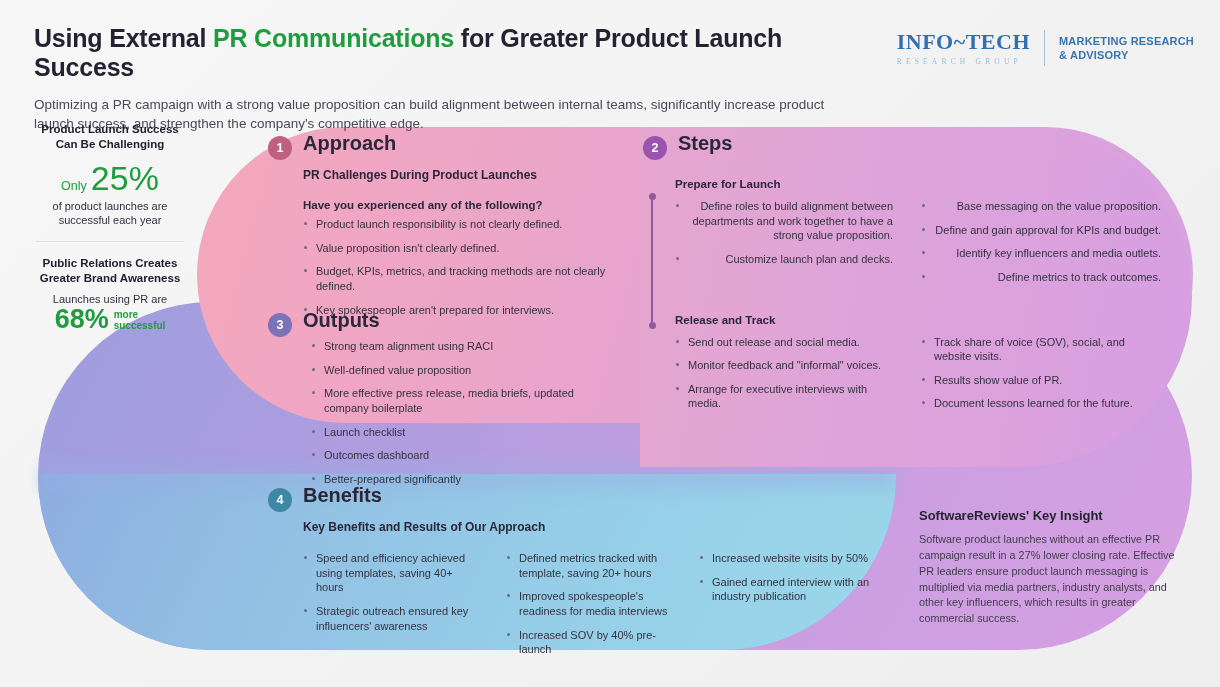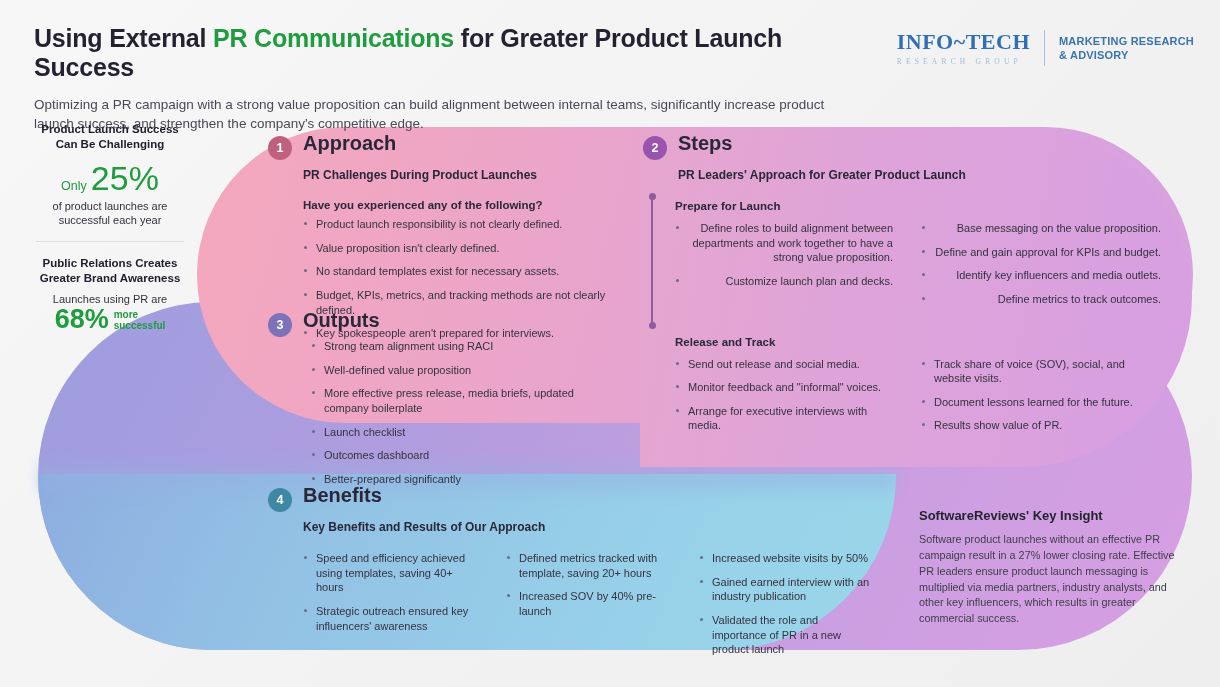--- a/index.html
+++ b/index.html
@@ -164,33 +164,31 @@
       <div class="sec-head">
         <div class="badge" id="badge-1" style="background: rgb(192, 96, 127);">1</div>
         <h2 class="sec-title">Approach</h2>
       </div>
       <div class="sec-sub">PR Challenges During Product Launches</div>
       <div style="margin:17px 0 0 35px;">
         <div class="sub-head">Have you experienced any of the following?</div>
         <ul class="bl" id="approach-list">
             <li>Product launch responsibility is not clearly defined.</li>
             <li>Value proposition isn't clearly defined.</li>
-            <li>No standard templates exist for necessary assets.</li>
             <li>Budget, KPIs, metrics, and tracking methods are not clearly defined.</li>
             <li>Key spokespeople aren't prepared for interviews.</li>
           </ul>
       </div>
     </div>
 
     <div class="sec" id="sec-steps" style="left:643px;top:133px;width:540px;">
       <div class="sec-head">
         <div class="badge" id="badge-2" style="background: rgb(154, 83, 174);">2</div>
         <h2 class="sec-title">Steps</h2>
       </div>
-      <div class="sec-sub">PR Leaders' Approach for Greater Product Launch</div>
 
       <div style="margin:18px 0 0 32px;">
         <div class="sub-head">Prepare for Launch</div>
         <div style="display:flex;gap:28px;margin-top:9px;text-align:right;">
           <ul class="bl" id="steps-g1-c1" style="width:218px;">
               <li>Define roles to build alignment between departments and work together to have a strong value proposition.</li>
               <li>Customize launch plan and decks.</li>
             </ul>
           <ul class="bl" id="steps-g1-c2" style="width:240px;">
               <li>Base messaging on the value proposition.</li>
@@ -204,22 +202,22 @@
       <div style="margin:20px 0 0 32px;">
         <div class="sub-head">Release and Track</div>
         <div style="display:flex;gap:28px;margin-top:9px;">
           <ul class="bl" id="steps-g2-c1" style="width:218px;">
               <li>Send out release and social media.</li>
               <li>Monitor feedback and "informal" voices.</li>
               <li>Arrange for executive interviews with media.</li>
             </ul>
           <ul class="bl" id="steps-g2-c2" style="width:240px;">
               <li>Track share of voice (SOV), social, and website visits.</li>
+              <li>Results show value of PR.</li>
               <li>Document lessons learned for the future.</li>
-              <li>Results show value of PR.</li>
             </ul>
         </div>
       </div>
     </div>
 
     <div id="connector">
       <span class="conn-dot" id="conn-dot-top"></span>
       <span class="conn-dot" id="conn-dot-bottom"></span>
     </div>
 
@@ -244,26 +242,26 @@
         <h2 class="sec-title">Benefits</h2>
       </div>
       <div class="sec-sub">Key Benefits and Results of Our Approach</div>
       <div style="display:flex;gap:23px;margin:17px 0 0 35px;">
         <ul class="bl" id="benefits-c1" style="width:180px;">
             <li>Speed and efficiency achieved using templates, saving 40+ hours</li>
             <li>Strategic outreach ensured key influencers' awareness</li>
           </ul>
         <ul class="bl" id="benefits-c2" style="width:170px;">
             <li>Defined metrics tracked with template, saving 20+ hours</li>
+            <li>Improved spokespeople's readiness for media interviews</li>
             <li>Increased SOV by 40% pre-launch</li>
           </ul>
         <ul class="bl" id="benefits-c3" style="width:172px;">
             <li>Increased website visits by 50%</li>
             <li>Gained earned interview with an industry publication</li>
-            <li>Validated the role and importance of PR in a new product launch</li>
           </ul>
       </div>
     </div>
 
     <div id="insight">
       <h3 id="insight-title">SoftwareReviews' Key Insight</h3>
       <p id="insight-body">Software product launches without an effective PR campaign result in a 27% lower closing rate. Effective PR leaders ensure product launch messaging is multiplied via media partners, industry analysts, and other key influencers, which results in greater commercial success.</p>
     </div>
 
   </div>

